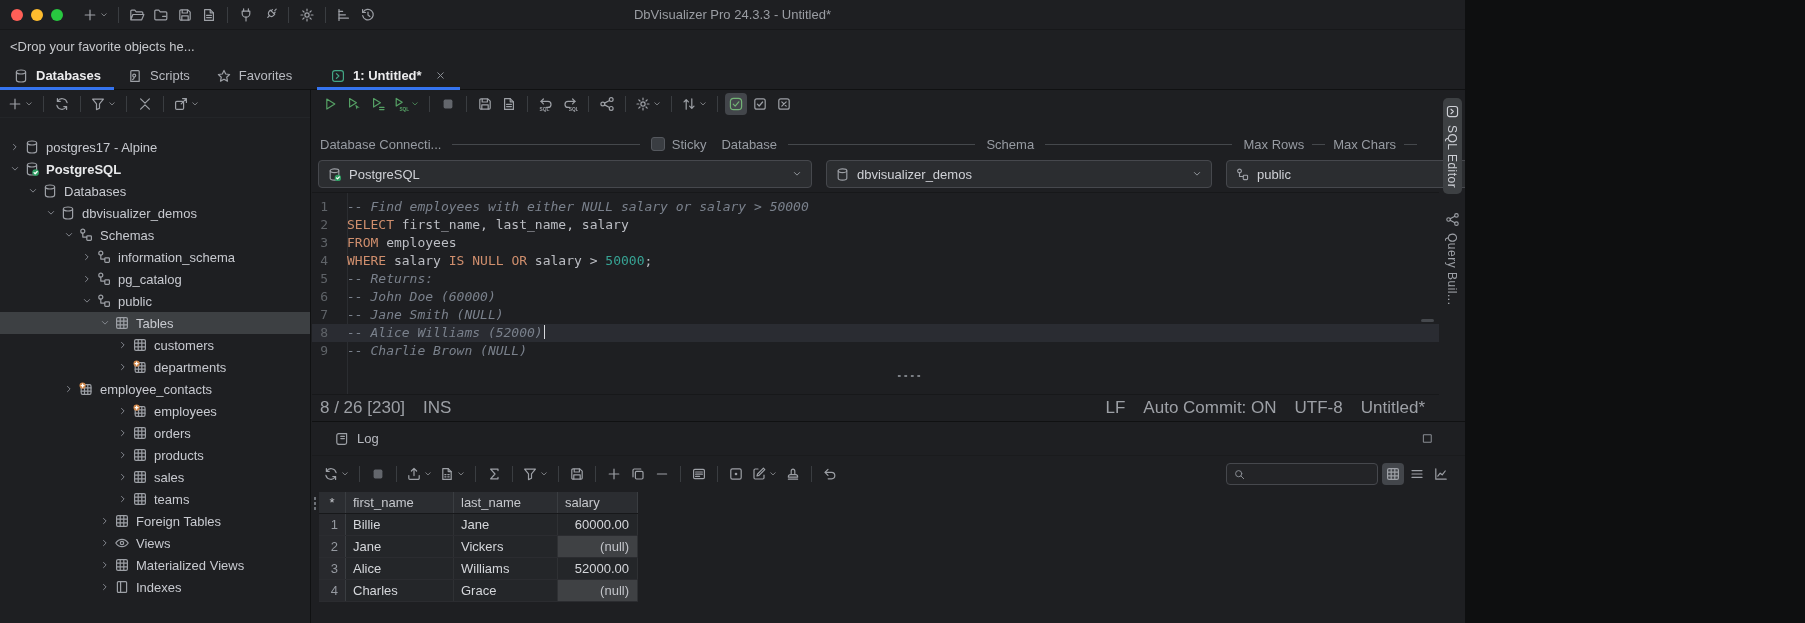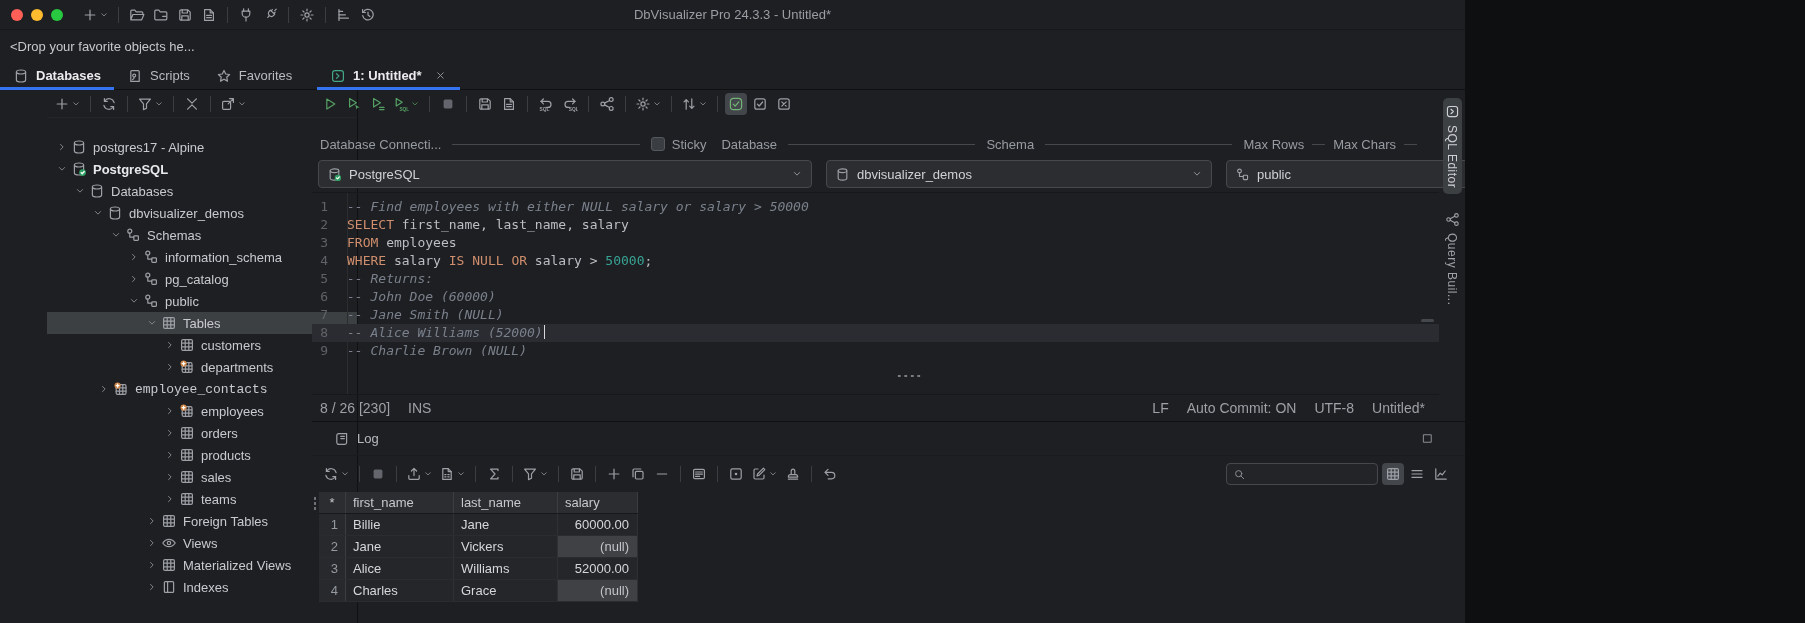--- a/index.html
+++ b/index.html
@@ -42,21 +42,21 @@
   .editor-tabs{display:flex;margin-left:6px;}
   .tab{display:flex;align-items:center;gap:7px;padding:0 13px;position:relative;color:#b8bac0;cursor:default;}
   .tab .ticon{width:16px;height:16px;color:#9da0a6;flex:none;}
   .tab .ticon.teal{color:#43a685;}
   .tab .xicon{width:13px;height:13px;color:#8d9197;margin-left:5px;}
   .tab.active{color:#ececee;font-weight:700;}
   .tab.active::after{content:"";position:absolute;left:0;right:0;bottom:-1px;height:3px;background:#3574f0;}
 
   
   .sidebar{position:absolute;top:90px;left:0;width:311px;bottom:0;border-right:1px solid #101112;
-           display:flex;flex-direction:column;margin-left:47px;}
+           display:flex;flex-direction:column;}
   .side-toolbar{height:28px;flex:none;display:flex;align-items:center;padding-left:4px;color:#9da0a6;
                 border-bottom:1px solid #232528;}
   .tree{flex:1;padding-top:18px;overflow:hidden;}
   .trow{height:22px;display:flex;align-items:center;color:#c8cad0;white-space:nowrap;}
   .trow.selected{background:#3d4043;}
   .trow.bold .tlbl{font-weight:700;color:#e8e9eb;}
   .tchev{width:17px;flex:none;display:flex;justify-content:center;color:#8b8f96;}
   .tchev svg{width:12px;height:12px;}
   .tchev.collapsed svg{transform:rotate(-90deg);}
   .ticn{width:16px;height:16px;flex:none;margin:0 6px 0 1px;color:#9da0a6;}
@@ -94,21 +94,21 @@
   .tok-k{color:#cf8e6d;}
   .tok-nm{color:#37a394;}
   .tok-p{color:#bcbec4;}
   .caret{display:inline-block;width:1.5px;height:14px;background:#d6d8dc;vertical-align:-2px;margin-left:1px;}
   .split-dots{position:absolute;left:584px;bottom:16px;width:26px;height:4px;z-index:2;
               background-image:radial-gradient(circle,#7b7f85 1.1px,transparent 1.4px);
               background-size:6.5px 4px;background-position:0 50%;background-repeat:repeat-x;}
   .vthumb{position:absolute;right:5px;top:126px;width:13px;height:3px;background:#45484d;border-radius:2px;}
 
   .editor-status{position:absolute;left:0;right:0;bottom:0;height:26px;display:flex;align-items:center;
-                 color:#9da0a6;font-size:14px;padding:0 14px 0 8px;}
+                 color:#9da0a6;font-size:17px;padding:0 14px 0 8px;}
   .st-left{display:flex;gap:18px;}
   .st-right{display:flex;gap:18px;margin-left:auto;}
 
   
   .strip{position:absolute;right:0;top:90px;width:26px;height:331px;display:flex;flex-direction:column;
          align-items:center;padding-top:8px;gap:12px;}
   .strip-tab{display:flex;flex-direction:column;align-items:center;gap:6px;padding:6px 2px;
              border-radius:5px;color:#9da0a6;font-size:12px;}
   .strip-tab svg{width:15px;height:15px;flex:none;}
   .strip-tab .slabel{writing-mode:vertical-rl;letter-spacing:0.5px;}
@@ -639,21 +639,21 @@
           <span class="tchev collapsed">
             <svg class="" viewBox="0 0 16 16" aria-hidden="true">
               <use href="#sym-chev"></use>
             </svg>
           </span>
           <span class="ticn"><svg class="" viewBox="0 0 16 16" aria-hidden="true">
               <use href="#sym-tableplus"></use>
             </svg></span>
           <span class="tlbl">departments</span>
         </div>
-        <div class="trow" style="padding-left: 48px; font-family: Liberation Mono, monospace;">
+        <div class="trow" style="padding-left: 60px;">
           <span class="tchev collapsed">
             <svg class="" viewBox="0 0 16 16" aria-hidden="true">
               <use href="#sym-chev"></use>
             </svg>
           </span>
           <span class="ticn"><svg class="" viewBox="0 0 16 16" aria-hidden="true">
               <use href="#sym-tableplus"></use>
             </svg></span>
           <span class="tlbl">employee_contacts</span>
         </div>

